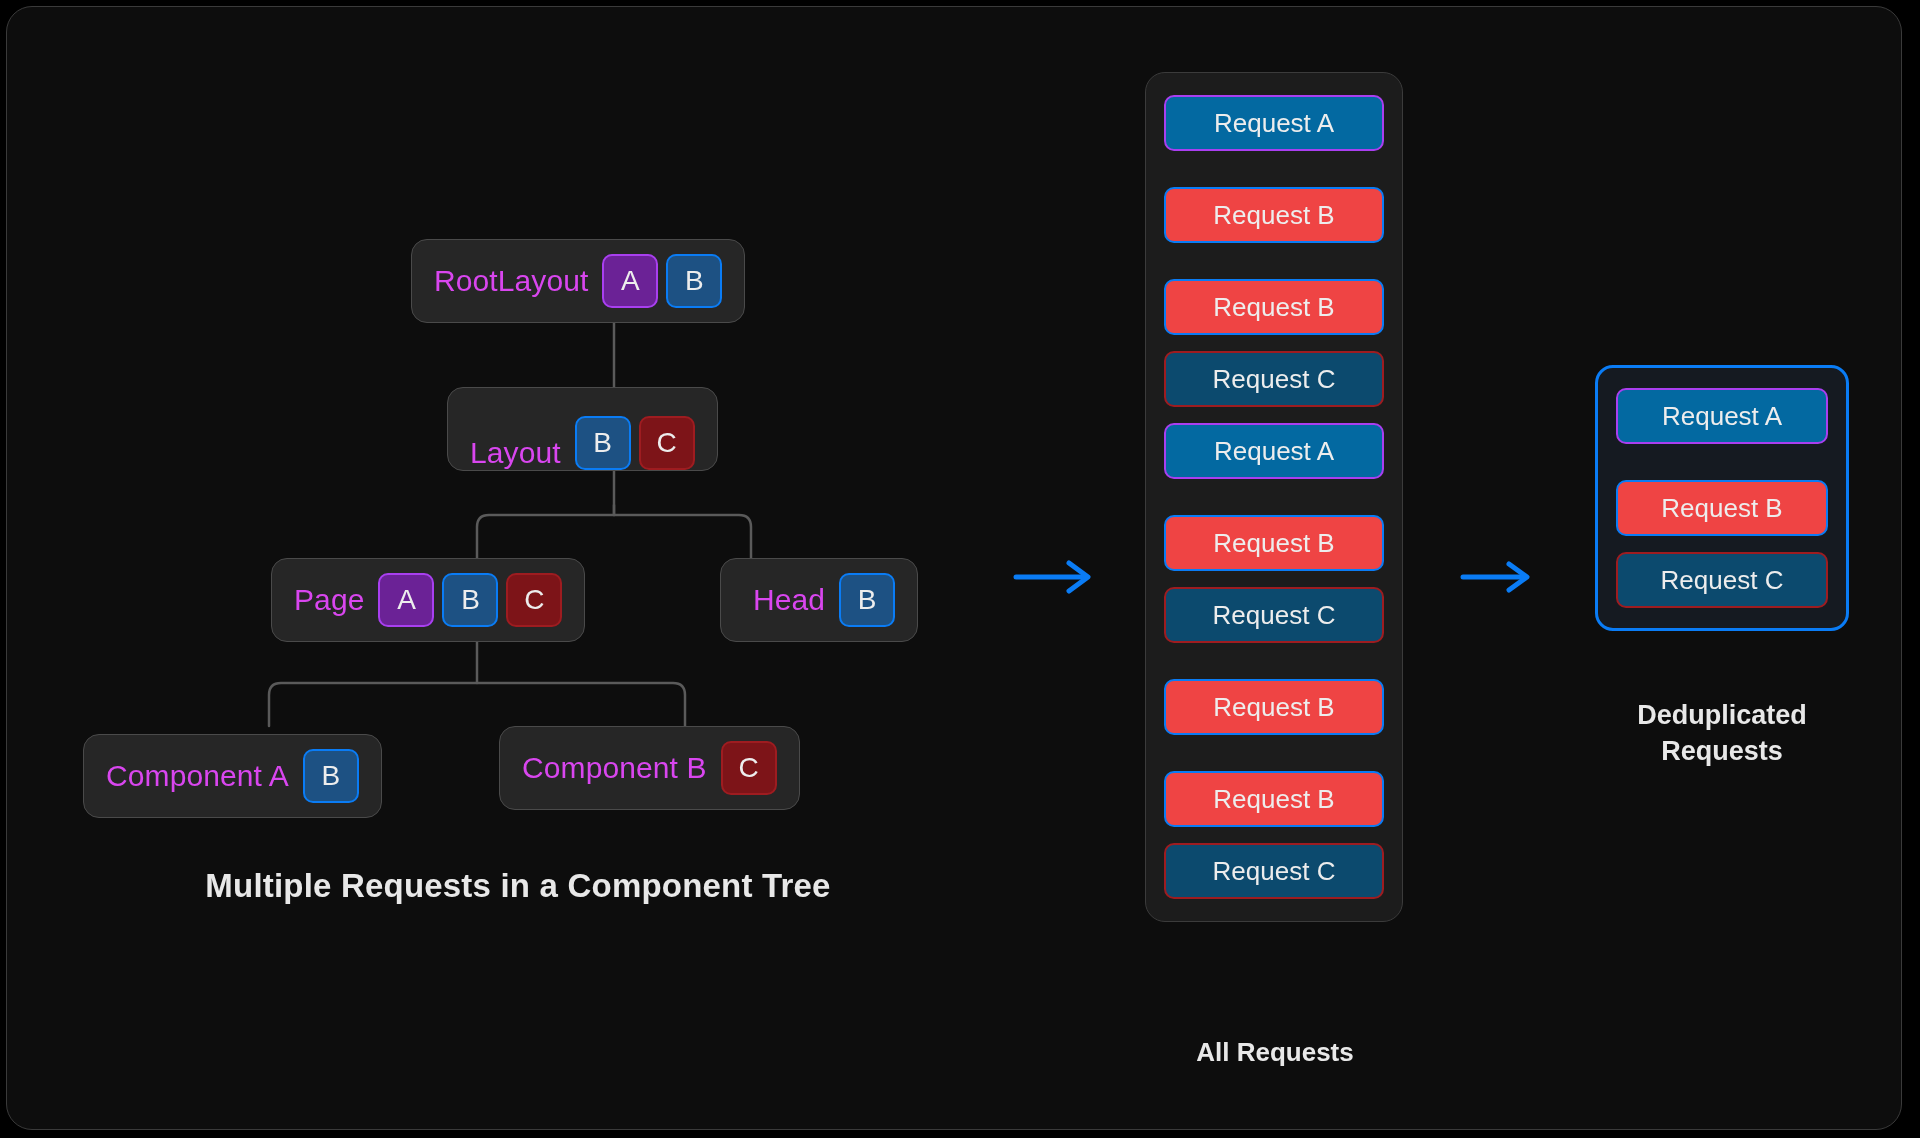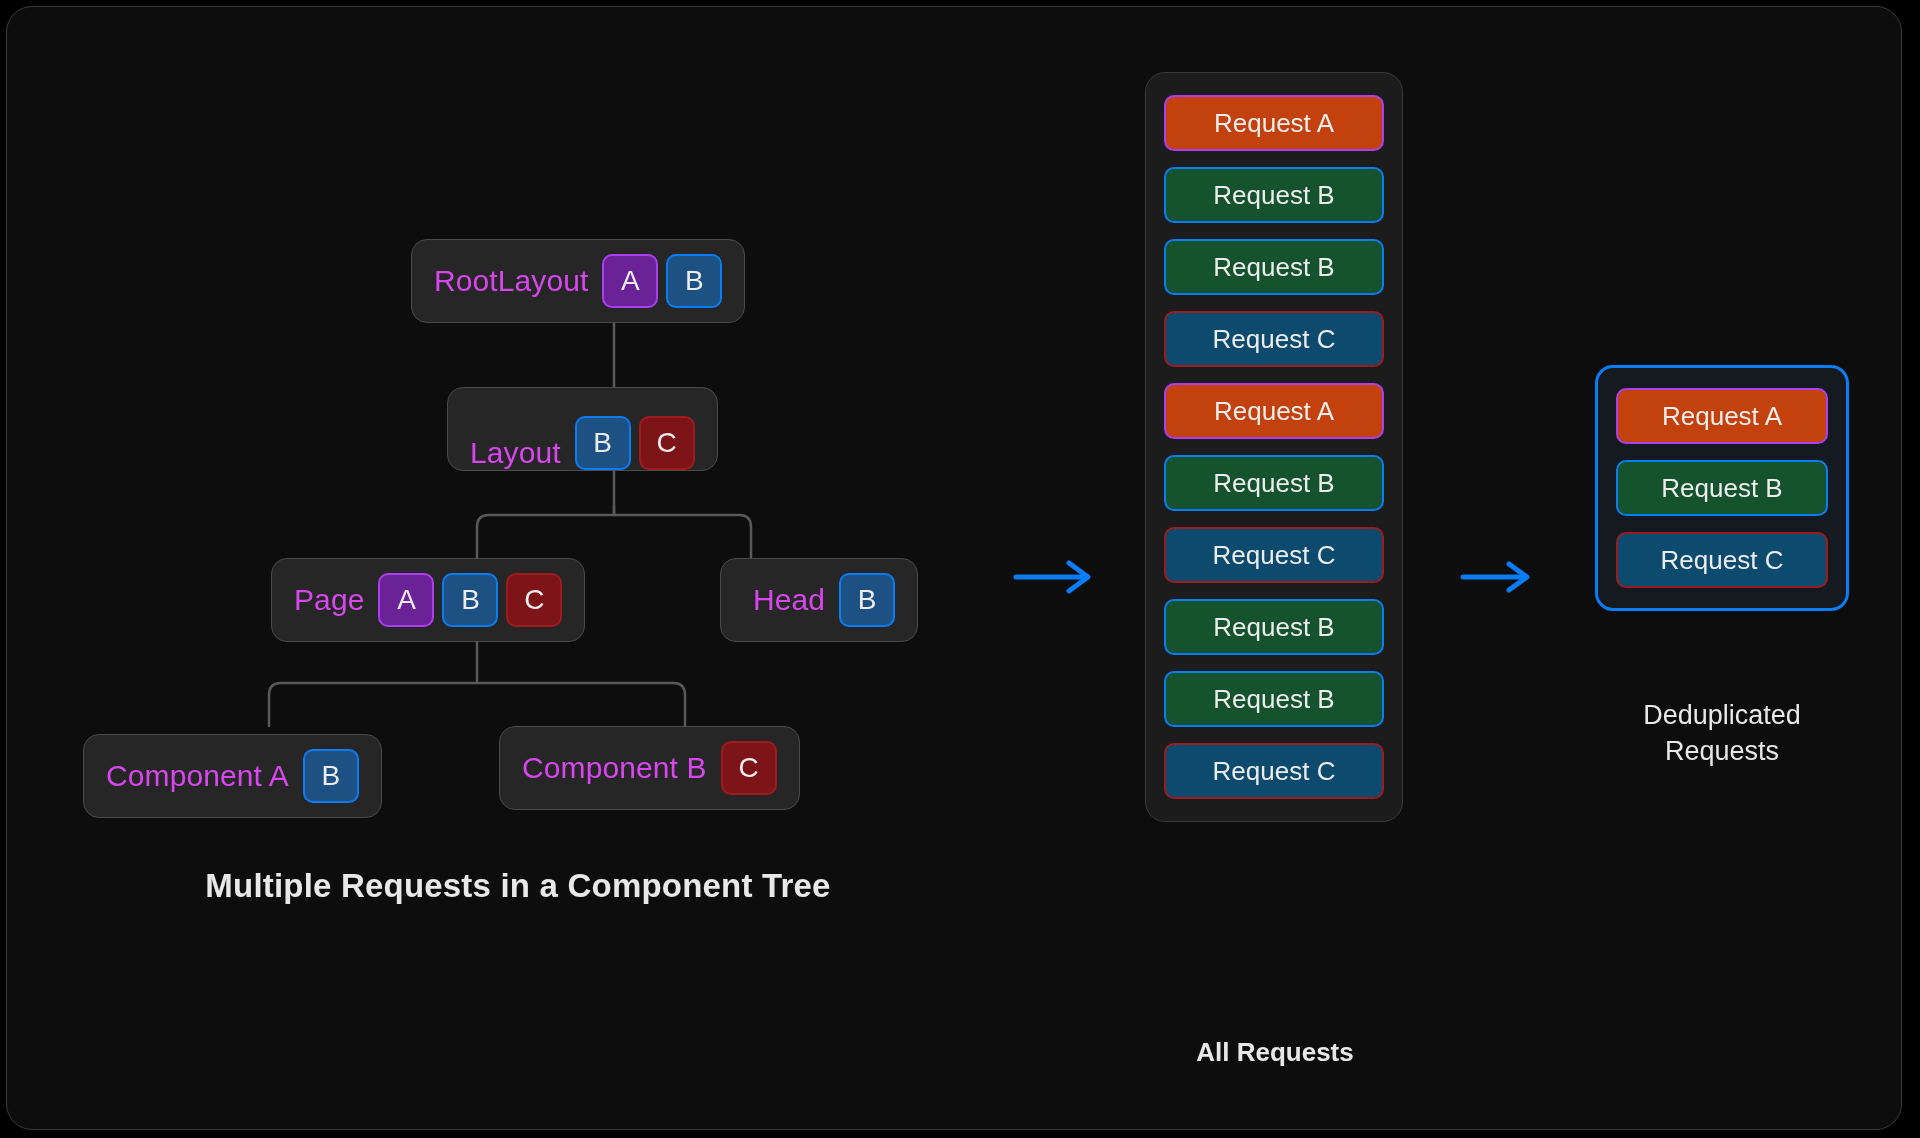--- a/index.html
+++ b/index.html
@@ -140,22 +140,22 @@
     border-radius: 10px;
     border-width: 2px;
     border-style: solid;
     display: flex;
     align-items: center;
     justify-content: center;
     color: #ededed;
     font-size: 26px;
     white-space: nowrap;
   }
-  .req.a { background: #c2410c; border-color: #a93ff0; }
-  .req.b { background: #14532d; border-color: #0a7cf5; }
+  .req.a { background: #0369a1; border-color: #a93ff0; }
+  .req.b { background: #ef4444; border-color: #0a7cf5; margin-top: 20px; }
   .req.c { background: #0c4a6e; border-color: #9e1c20; }
 
   .all-caption {
     position: absolute;
     left: 1118px;
     top: 1030px;
     width: 300px;
     text-align: center;
     color: #e8e8e8;
     font-size: 26px;
@@ -178,21 +178,21 @@
     gap: 16px;
   }
   .dedup-caption {
     position: absolute;
     left: 1570px;
     top: 690px;
     width: 290px;
     text-align: center;
     color: #e8e8e8;
     font-size: 27px;
-    font-weight: normal;
+    font-weight: bold;
     line-height: 1.35;
   }
 </style>
 </head>
 <body>
 
 <div id="stage">
   <div class="frame">
 
     <div class="tree-area">

